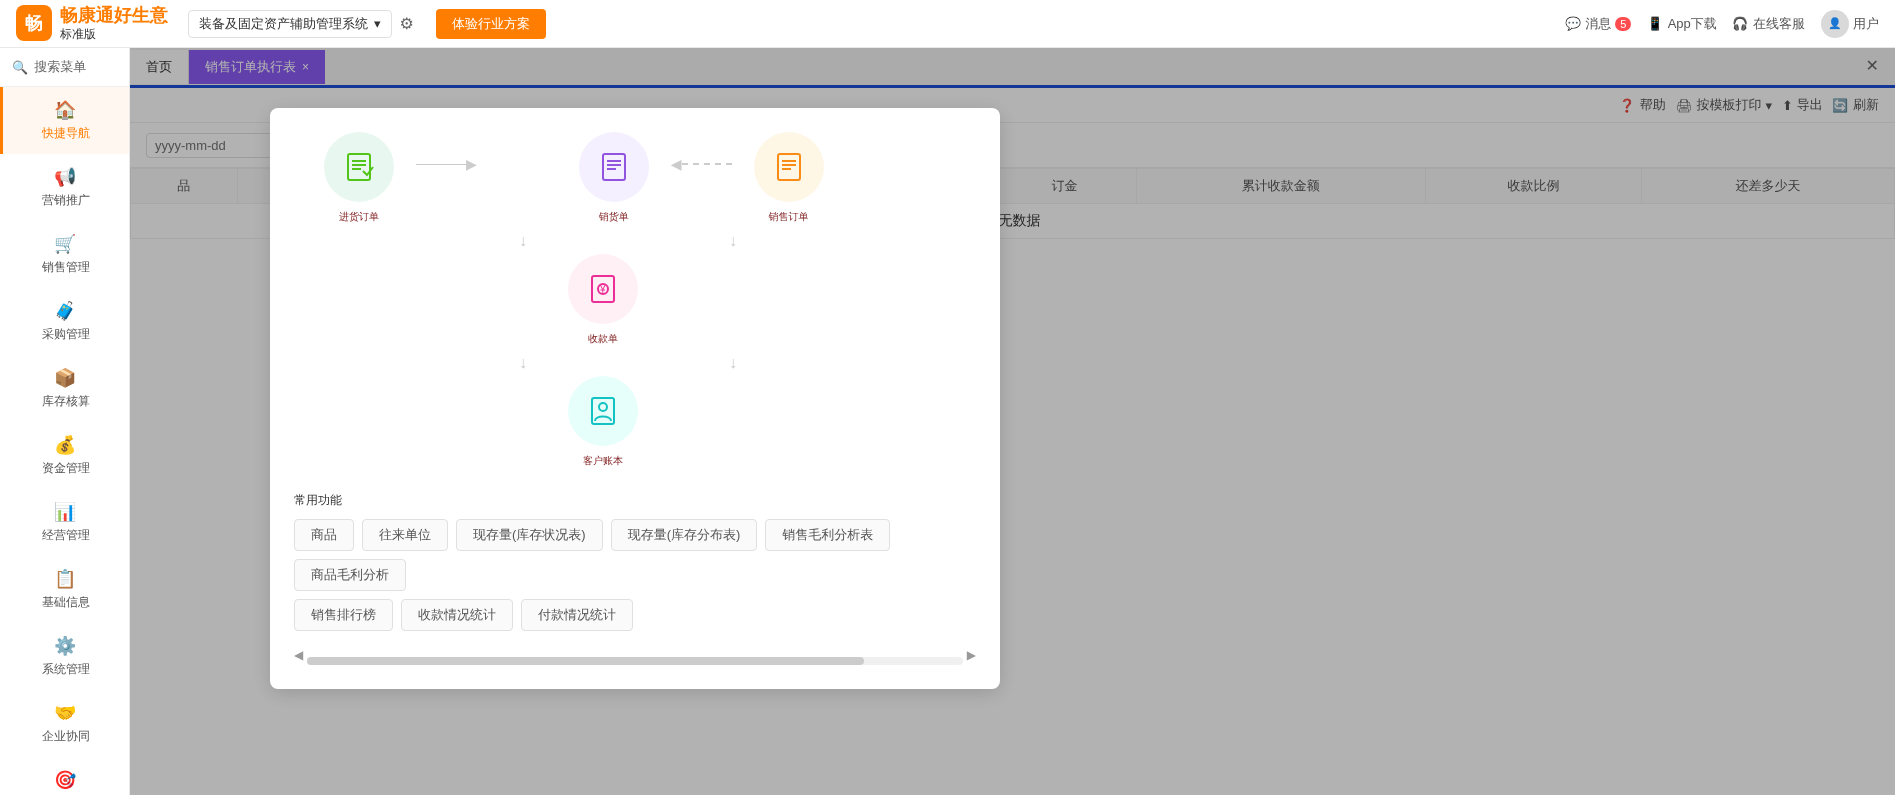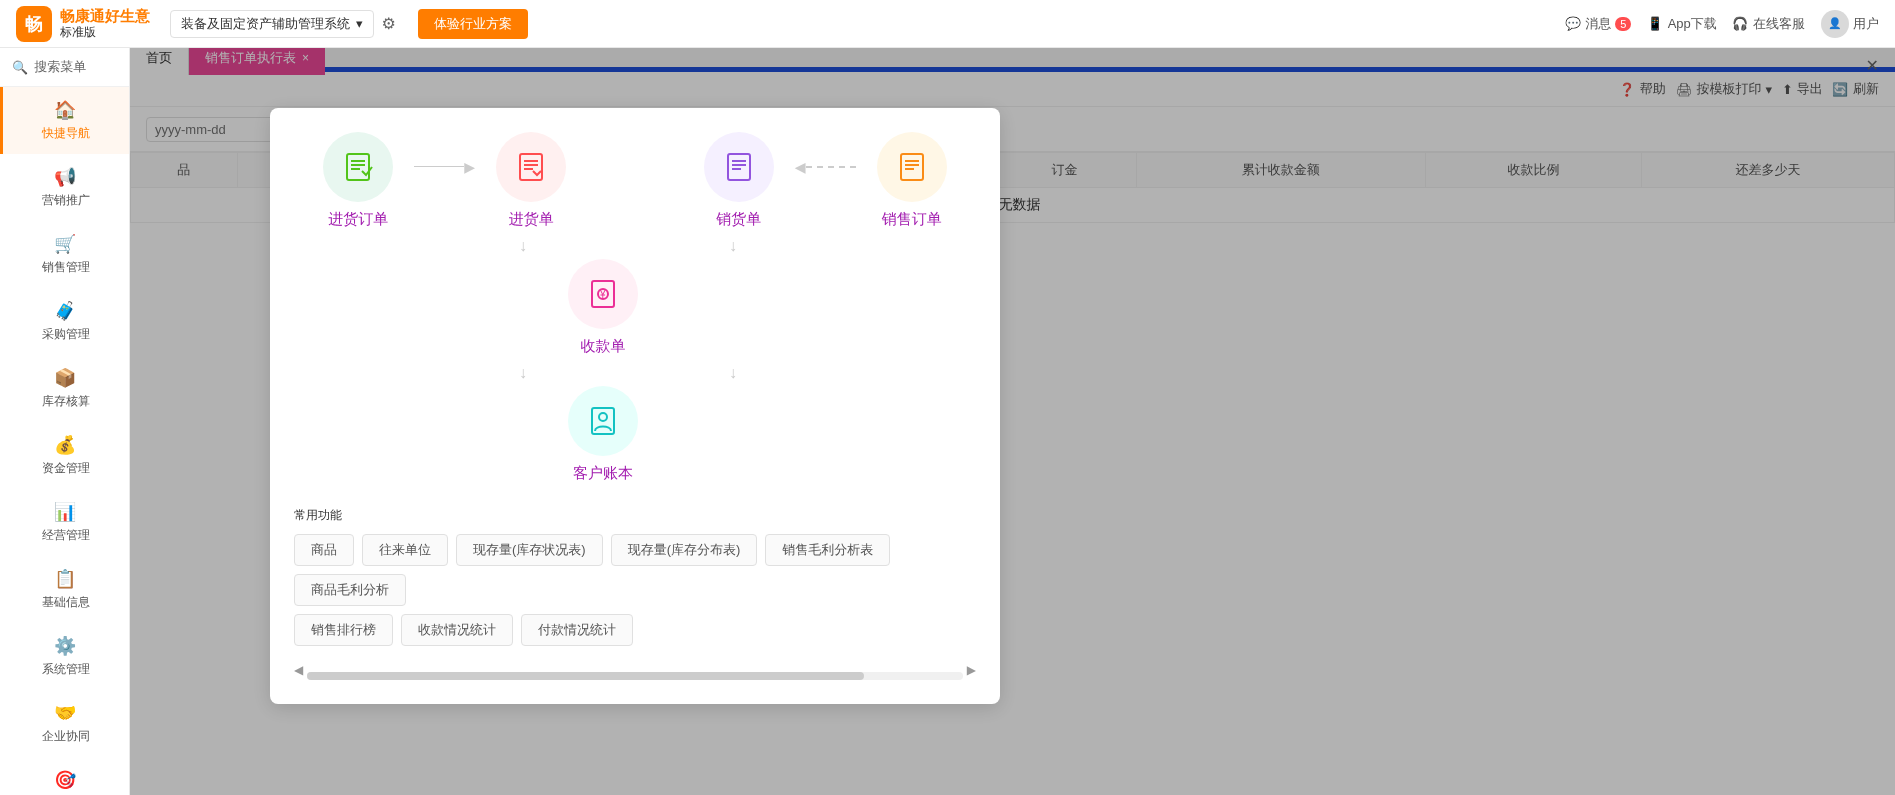--- a/index.html
+++ b/index.html
@@ -4,44 +4,44 @@
   <style>
     * { box-sizing: border-box; margin: 0; padding: 0; }
     body { font-family: 'Microsoft YaHei', Arial, sans-serif; font-size: 13px; background: #f0f2f5; overflow: hidden; }
 
     
     .app-container { display: flex; flex-direction: column; height: 795px; width: 1895px; }
     .top-bar { height: 48px; background: #fff; display: flex; align-items: center; padding: 0 16px; border-bottom: 1px solid #e8e8e8; flex-shrink: 0; }
     .main-layout { display: flex; flex: 1; overflow: hidden; }
     .sidebar { width: 130px; background: #fff; border-right: 1px solid #e8e8e8; display: flex; flex-direction: column; flex-shrink: 0; }
     .content-area { flex: 1; display: flex; flex-direction: column; overflow: hidden; background: #f0f2f5; }
-    .tab-bar { height: 24px; background: #f5f5f5; display: flex; align-items: center; border-bottom: 5px solid #1d4ed8; flex-shrink: 0; }
+    .tab-bar { height: 40px; background: #f5f5f5; display: flex; align-items: center; border-bottom: 3px solid #1d4ed8; flex-shrink: 0; }
 
     
     .logo-area { display: flex; align-items: center; gap: 8px; margin-right: 20px; }
     .logo-icon { width: 36px; height: 36px; background: #ff7d00; border-radius: 8px; display: flex; align-items: center; justify-content: center; color: white; font-size: 18px; font-weight: bold; }
     .logo-text { font-size: 12px; color: #333; line-height: 1.3; }
-    .logo-text .title { font-size: 15px; font-weight: bold; color: #ff7d00; }
+    .logo-text .title { font-size: 18px; font-weight: bold; color: #ff7d00; }
     .system-selector { display: flex; align-items: center; gap: 6px; padding: 4px 10px; border: 1px solid #e0e0e0; border-radius: 4px; cursor: pointer; font-size: 13px; color: #333; }
     .experience-btn { background: #ff7d00; color: white; border: none; padding: 6px 16px; border-radius: 4px; cursor: pointer; font-size: 13px; margin-left: 22px; }
     .top-right { margin-left: auto; display: flex; align-items: center; gap: 16px; font-size: 13px; color: #555; }
     .top-right-item { display: flex; align-items: center; gap: 4px; cursor: pointer; }
     .badge { background: #ff4d4f; color: white; border-radius: 10px; padding: 1px 5px; font-size: 11px; }
     .avatar { width: 28px; height: 28px; background: #d9d9d9; border-radius: 50%; display: flex; align-items: center; justify-content: center; font-size: 11px; color: #666; }
 
     
     .sidebar-search { display: flex; align-items: center; gap: 6px; padding: 10px 12px; border-bottom: 1px solid #f0f0f0; cursor: pointer; color: #666; font-size: 13px; }
     .sidebar-item { display: flex; flex-direction: column; align-items: center; padding: 12px 8px; cursor: pointer; color: #555; font-size: 12px; gap: 4px; border-left: 3px solid transparent; }
     .sidebar-item.active { background: #fff7f0; border-left-color: #ff7d00; color: #ff7d00; }
     .sidebar-item.active .si-icon { color: #ff7d00; }
     .si-icon { font-size: 18px; color: #666; }
 
     
     .tab-home { padding: 8px 16px; background: #fff; color: #333; border-right: 1px solid #e0e0e0; cursor: pointer; font-size: 13px; }
-    .tab-active { padding: 8px 16px; background: #ec4899; color: white; cursor: pointer; font-size: 13px; display: flex; align-items: center; gap: 6px; }
+    .tab-active { padding: 8px 16px; background: #8b5cf6; color: white; cursor: pointer; font-size: 13px; display: flex; align-items: center; gap: 6px; }
     .tab-close { cursor: pointer; font-size: 12px; }
     .tab-close-main { position: absolute; right: 16px; top: 8px; cursor: pointer; font-size: 16px; color: #666; }
 
     
     .page-toolbar { display: flex; align-items: center; gap: 12px; padding: 8px 16px; background: #fff; border-bottom: 1px solid #f0f0f0; flex-shrink: 0; }
     .toolbar-right { margin-left: auto; display: flex; align-items: center; gap: 10px; }
     .toolbar-btn { display: flex; align-items: center; gap: 4px; cursor: pointer; color: #555; font-size: 13px; }
     .toolbar-btn-primary { background: #ff7d00; color: white; border: none; padding: 5px 16px; border-radius: 4px; cursor: pointer; font-size: 13px; }
     .toolbar-btn-settings { background: #f5f5f5; color: #555; border: none; padding: 5px 12px; border-radius: 4px; cursor: pointer; font-size: 13px; }
 
@@ -66,21 +66,21 @@
     .workflow-row { display: flex; align-items: center; justify-content: flex-start; margin-bottom: 8px; }
     .wf-item { display: flex; flex-direction: column; align-items: center; gap: 8px; width: 130px; }
     .wf-circle { width: 70px; height: 70px; border-radius: 50%; display: flex; align-items: center; justify-content: center; font-size: 26px; cursor: pointer; }
     .wf-circle.green { background: #e8f7f0; color: #52c41a; }
     .wf-circle.red { background: #fff0f0; color: #ff4d4f; }
     .wf-circle.purple { background: #f5f0ff; color: #9254de; }
     .wf-circle.orange { background: #fff7e6; color: #fa8c16; }
     .wf-circle.blue { background: #e6f4ff; color: #1677ff; }
     .wf-circle.pink { background: #fff0f6; color: #eb2f96; }
     .wf-circle.teal { background: #e6fffb; color: #13c2c2; }
-    .wf-label { font-size: 15px; color: #a21caf; text-align: center; }
+    .wf-label { font-size: 10px; color: #7f1d1d; text-align: center; }
 
     
     .common-functions { margin-top: 16px; }
     .cf-title { font-size: 12px; color: #333; margin-bottom: 10px; font-weight: 500; }
     .cf-buttons { display: flex; flex-wrap: wrap; gap: 8px; }
     .cf-btn { border: 1px solid #e0e0e0; background: #fafafa; color: #555; padding: 6px 16px; border-radius: 4px; cursor: pointer; font-size: 13px; }
 
     
     .popup-scrollbar { margin-top: 12px; height: 8px; background: #f0f0f0; border-radius: 4px; position: relative; }
     .popup-scrollbar-thumb { height: 8px; background: #ccc; border-radius: 4px; width: 85%; margin-left: 0; }
@@ -271,32 +271,20 @@
             </svg>
           </div>
           <span class="wf-label">进货订单</span>
         </div>
 
         <div style="display:flex;align-items:center;margin-bottom:28px;margin-left:-8px;margin-right:-8px;">
           <div style="width:50px;border-top:1px solid #ccc;"></div>
           <span style="color:#ccc;font-size:14px;">▶</span>
         </div>
 
-        <div class="wf-item">
-          <div class="wf-circle red">
-            <svg width="32" height="32" viewBox="0 0 32 32" fill="none">
-              <rect x="5" y="3" width="22" height="26" rx="2" stroke="#ff4d4f" stroke-width="2" fill="none"></rect>
-              <line x1="9" y1="10" x2="23" y2="10" stroke="#ff4d4f" stroke-width="2"></line>
-              <line x1="9" y1="14" x2="23" y2="14" stroke="#ff4d4f" stroke-width="2"></line>
-              <line x1="9" y1="18" x2="18" y2="18" stroke="#ff4d4f" stroke-width="2"></line>
-              <path d="M18 20 L22 24 L26 20" stroke="#ff4d4f" stroke-width="2" fill="none"></path>
-            </svg>
-          </div>
-          <span class="wf-label">进货单</span>
-        </div>
 
         <div style="width:80px;"></div>
 
         <div class="wf-item">
           <div class="wf-circle purple">
             <svg width="32" height="32" viewBox="0 0 32 32" fill="none">
               <rect x="5" y="3" width="22" height="26" rx="2" stroke="#9254de" stroke-width="2" fill="none"></rect>
               <line x1="9" y1="10" x2="23" y2="10" stroke="#9254de" stroke-width="2"></line>
               <line x1="9" y1="14" x2="23" y2="14" stroke="#9254de" stroke-width="2"></line>
               <line x1="9" y1="18" x2="18" y2="18" stroke="#9254de" stroke-width="2"></line>

